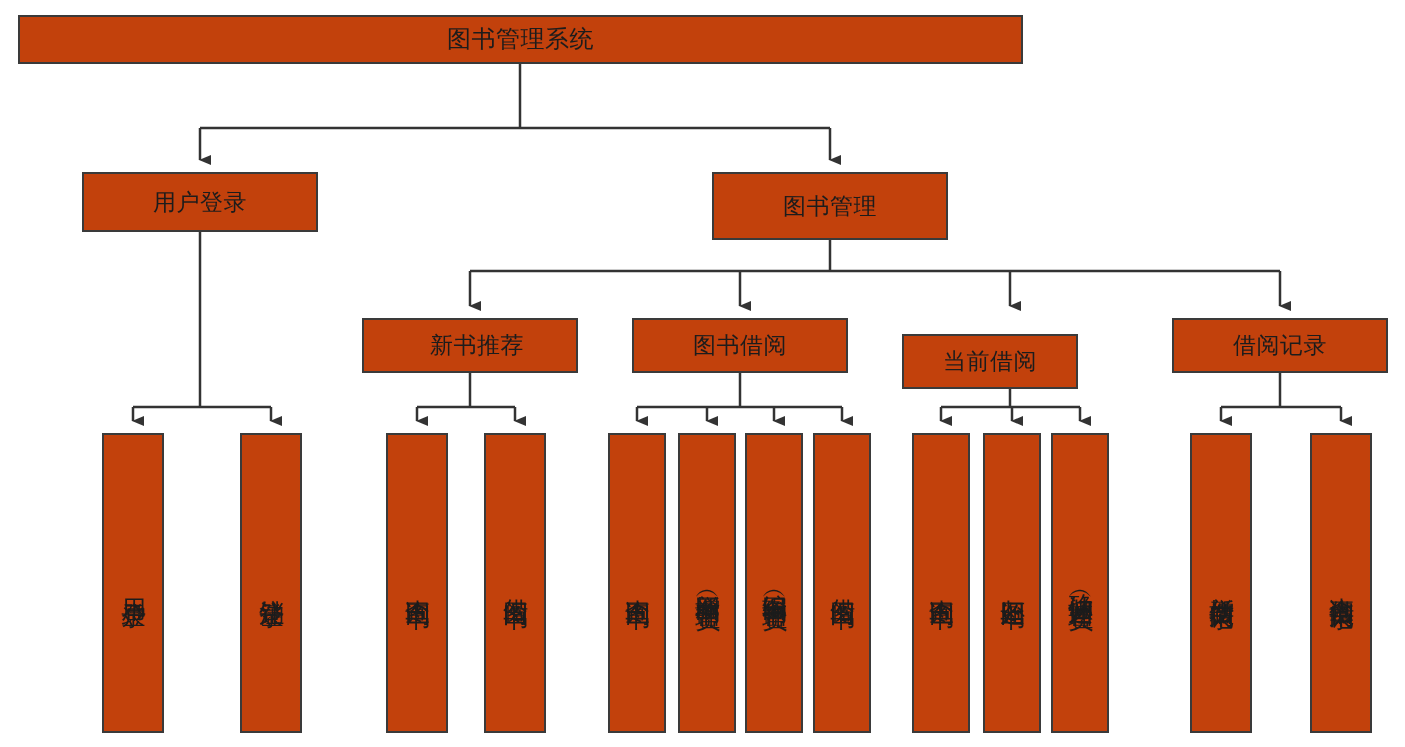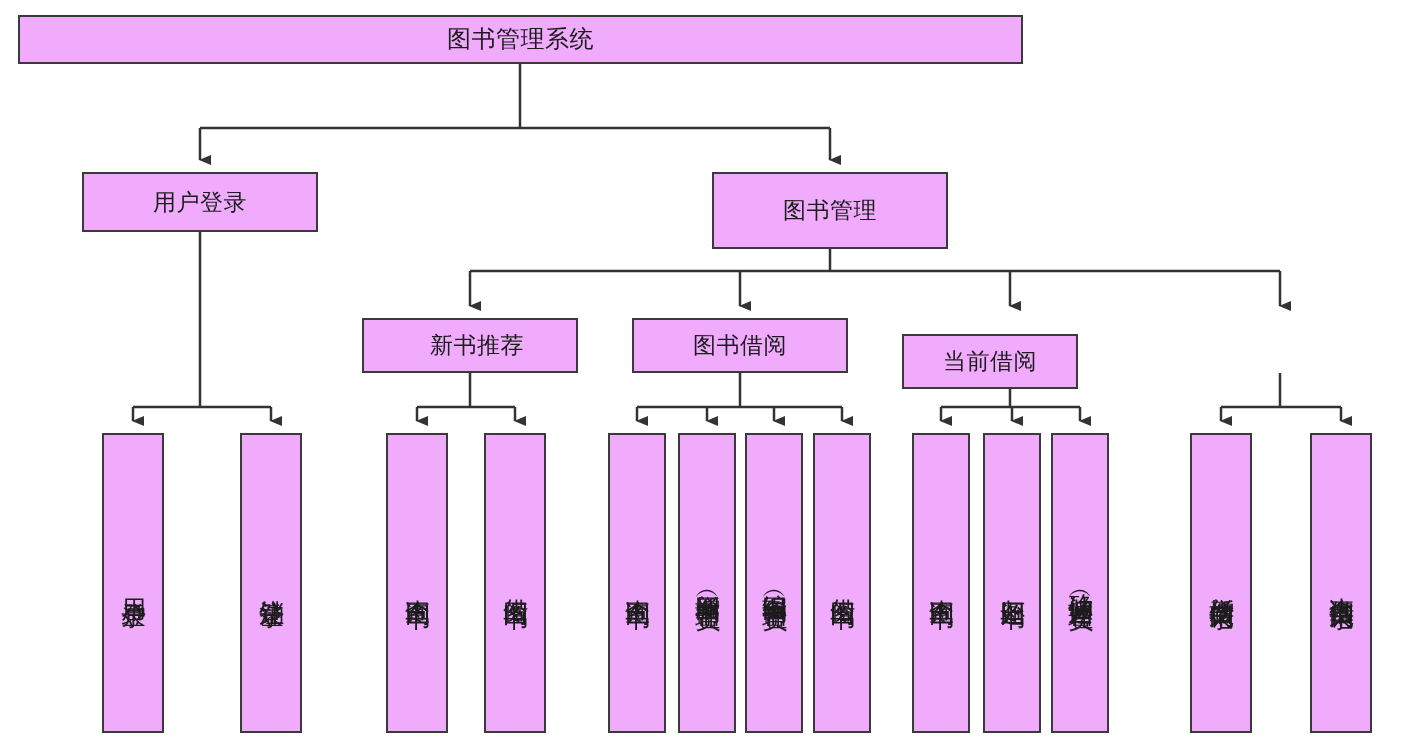--- a/index.html
+++ b/index.html
@@ -19,21 +19,21 @@
     position:absolute;
     left:0; top:0;
     width:1405px;
     height:747px;
     pointer-events:none;
   }
   .node{
     position:absolute;
     box-sizing:border-box;
     border:2.5px solid #3a3a3a;
-    background:#f0abfc;
+    background:#c2410c;
     display:flex;
     align-items:center;
     justify-content:center;
     text-align:center;
   }
   .node .lbl{
     display:block;
     font-size:23px;
     line-height:1.15;
     letter-spacing:0.5px;
@@ -113,32 +113,35 @@
     </g>
   </svg>
 
   <div class="node root" style="left: 18px; top: 15px; width: 1005px; height: 49px;">
     <span class="lbl">图书管理系统</span>
   </div>
 
   <div class="node" style="left: 82px; top: 172px; width: 236px; height: 60px;">
     <span class="lbl">用户登录</span>
   </div>
-  <div class="node" style="left: 712px; top: 172px; width: 236px; height: 77px;">
+  <div class="node" style="left: 712px; top: 172px; width: 236px; height: 68px;">
     <span class="lbl">图书管理</span>
   </div>
 
   <div class="node" style="left: 362px; top: 318px; width: 216px; height: 55px; padding-left: 14px;">
     <span class="lbl">新书推荐</span>
   </div>
   <div class="node" style="left: 632px; top: 318px; width: 216px; height: 55px;">
     <span class="lbl">图书借阅</span>
   </div>
   <div class="node" style="left: 902px; top: 334px; width: 176px; height: 55px;">
     <span class="lbl">当前借阅</span>
+  </div>
+  <div class="node" style="left: 1172px; top: 318px; width: 216px; height: 55px;">
+    <span class="lbl">借阅记录</span>
   </div>
 
   <div class="node vert" style="left: 102px; top: 433px; width: 62px; height: 300px;">
     <span class="lbl">用户登录</span>
   </div>
   <div class="node vert" style="left: 240px; top: 433px; width: 62px; height: 300px;">
     <span class="lbl">注销登录</span>
   </div>
   <div class="node vert" style="left: 386px; top: 433px; width: 62px; height: 300px;">
     <span class="lbl">查询图书</span>

